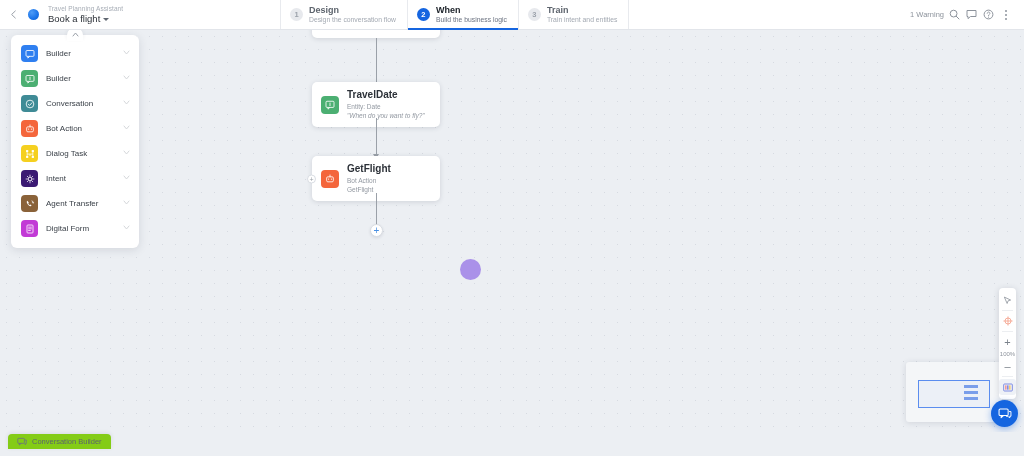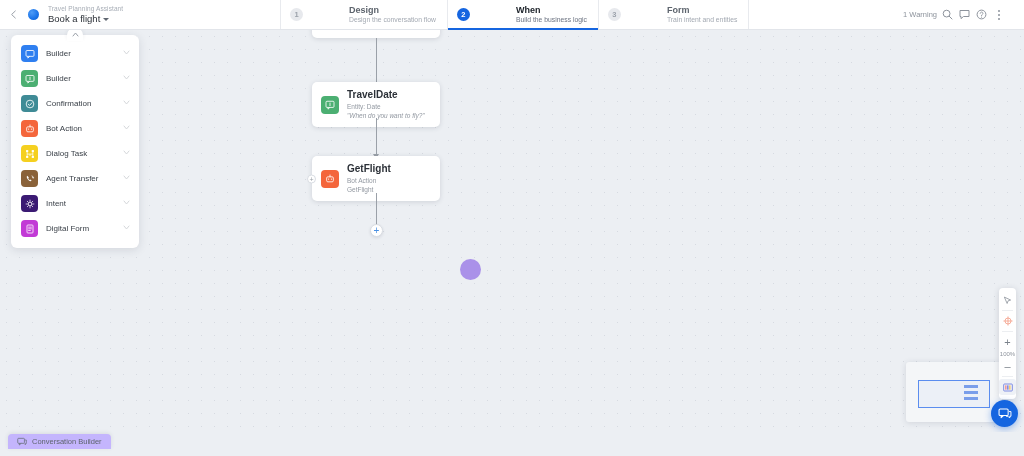--- a/index.html
+++ b/index.html
@@ -48,33 +48,33 @@
     position: relative; cursor: pointer; min-width: 110px;
   }
   .step:last-child { border-right: 1px solid #e8eaee; }
   .step-num {
     width: 13px; height: 13px; border-radius: 50%;
     background: #e7e9ed; color: #9ba1aa;
     font-size: 7.5px; display: flex; align-items: center; justify-content: center;
     flex: none; font-weight: bold;
   }
   .step.active .step-num { background: #1565e0; color: #fff; }
-  .step-text { line-height: 1.15; margin-left: 40px; }
+  .step-text { line-height: 1.15; }
   .step-title { font-size: 9px; color: #5d646d; font-weight: bold; }
   .step.active .step-title { color: #20262d; }
   .step-sub { font-size: 6.8px; color: #a3a9b2; margin-top: 1px; }
   .step.active .step-sub { color: #6b7280; }
   .step.active::after {
     content: ""; position: absolute; left: 0; right: 0; bottom: -1px;
     height: 2px; background: #1565e0;
   }
 
   .hdr-right {
     margin-left: auto; display: flex; align-items: center; gap: 4px;
-    padding-right: 19px;
+    padding-right: 12px;
   }
   .warning-chip { font-size: 7.5px; color: #8d939c; cursor: pointer; }
   .hdr-icon {
     width: 13px; height: 13px; color: #8d939c; cursor: pointer;
     display: flex; align-items: center; justify-content: center;
   }
   .hdr-icon svg { display: block; }
 
   
   #canvas {
@@ -199,21 +199,21 @@
   }
   #chat-fab svg { display: block; }
 
   
   #footer {
     position: absolute; bottom: 0; left: 0; width: 1024px; height: 24px;
     background: #eceff3; z-index: 38;
   }
   .footer-tab {
     position: absolute; left: 8px; top: 2px; height: 15px;
-    background: #c4b5fd; border-radius: 4px 4px 0 0;
+    background: #84cc16; border-radius: 4px 4px 0 0;
     box-shadow: 0 -1px 4px rgba(40,50,70,.1);
     display: flex; align-items: center; gap: 5px; padding: 0 9px; cursor: pointer;
   }
   .footer-tab-label { font-size: 7.5px; color: #5d646d; }
 </style>
 </head>
 <body>
 
 <div id="app">
 
@@ -245,21 +245,21 @@
       <div class="step active">
         <div class="step-num">2</div>
         <div class="step-text">
           <div class="step-title">When</div>
           <div class="step-sub">Build the business logic</div>
         </div>
       </div>
       <div class="step">
         <div class="step-num">3</div>
         <div class="step-text">
-          <div class="step-title">Form</div>
+          <div class="step-title">Train</div>
           <div class="step-sub">Train intent and entities</div>
         </div>
       </div>
     </div>
 
     <div class="hdr-right">
       <div class="warning-chip">1 Warning</div>
       <div class="hdr-icon">
         <svg width="11" height="11" viewBox="0 0 11 11">
             <circle cx="4.6" cy="4.6" r="3.4" stroke="currentColor" stroke-width="1" fill="none"></circle>
@@ -373,21 +373,21 @@
           </div>
       </div>
 
       <div class="node-row">
         <div class="node-ico" style="background:#3f8b96;">
           <svg width="10" height="10" viewBox="0 0 12 12">
               <circle cx="6" cy="6" r="4.6" stroke="#fff" stroke-width="1" fill="none"></circle>
               <path d="M3.8 6.1l1.6 1.6 2.9-3.1" stroke="#fff" stroke-width="1" fill="none" stroke-linecap="round" stroke-linejoin="round"></path>
             </svg>
         </div>
-        <div class="node-label">Confirmation</div>
+        <div class="node-label">Conversation</div>
         <div class="row-chev">
             <svg width="7" height="5" viewBox="0 0 7 5">
               <path d="M1 1l2.5 3L6 1" stroke="#9aa0a8" stroke-width="1" fill="none" stroke-linecap="round"></path>
             </svg>
           </div>
       </div>
 
       <div class="node-row">
         <div class="node-ico" style="background:#f4663c;">
           <svg width="10" height="10" viewBox="0 0 12 12">
@@ -418,42 +418,42 @@
         </div>
         <div class="node-label">Dialog Task</div>
         <div class="row-chev">
             <svg width="7" height="5" viewBox="0 0 7 5">
               <path d="M1 1l2.5 3L6 1" stroke="#9aa0a8" stroke-width="1" fill="none" stroke-linecap="round"></path>
             </svg>
           </div>
       </div>
 
       <div class="node-row">
+        <div class="node-ico" style="background:#3b1a73;">
+          <svg width="10" height="10" viewBox="0 0 12 12">
+              <circle cx="6" cy="6" r="2.2" stroke="#fff" stroke-width="1" fill="none"></circle>
+              <path d="M6 1.3v1.6M6 9.1v1.6M1.3 6h1.6M9.1 6h1.6M2.7 2.7l1.2 1.2M8.1 8.1l1.2 1.2M9.3 2.7L8.1 3.9M3.9 8.1L2.7 9.3" stroke="#fff" stroke-width="0.9" stroke-linecap="round"></path>
+            </svg>
+        </div>
+        <div class="node-label">Intent</div>
+        <div class="row-chev">
+            <svg width="7" height="5" viewBox="0 0 7 5">
+              <path d="M1 1l2.5 3L6 1" stroke="#9aa0a8" stroke-width="1" fill="none" stroke-linecap="round"></path>
+            </svg>
+          </div>
+      </div>
+
+      <div class="node-row">
         <div class="node-ico" style="background:#8a6239;">
           <svg width="10" height="10" viewBox="0 0 12 12">
               <path d="M2.6 2.1c-.8.9-.6 2.3.5 3.9 1.1 1.6 2.3 2.6 3.4 2.7.7 0 1.1-.4 1.4-.9l-1.5-1.1-.9.6c-.6-.4-1.2-1.1-1.6-1.9l.7-.8-1-1.6z" fill="#fff"></path>
               <path d="M8.4 2.3a3 3 0 012.1 2.1M8.8 4a1.5 1.5 0 011 1" stroke="#fff" stroke-width="0.85" fill="none" stroke-linecap="round"></path>
             </svg>
         </div>
         <div class="node-label">Agent Transfer</div>
-        <div class="row-chev">
-            <svg width="7" height="5" viewBox="0 0 7 5">
-              <path d="M1 1l2.5 3L6 1" stroke="#9aa0a8" stroke-width="1" fill="none" stroke-linecap="round"></path>
-            </svg>
-          </div>
-      </div>
-
-      <div class="node-row">
-        <div class="node-ico" style="background:#3b1a73;">
-          <svg width="10" height="10" viewBox="0 0 12 12">
-              <circle cx="6" cy="6" r="2.2" stroke="#fff" stroke-width="1" fill="none"></circle>
-              <path d="M6 1.3v1.6M6 9.1v1.6M1.3 6h1.6M9.1 6h1.6M2.7 2.7l1.2 1.2M8.1 8.1l1.2 1.2M9.3 2.7L8.1 3.9M3.9 8.1L2.7 9.3" stroke="#fff" stroke-width="0.9" stroke-linecap="round"></path>
-            </svg>
-        </div>
-        <div class="node-label">Intent</div>
         <div class="row-chev">
             <svg width="7" height="5" viewBox="0 0 7 5">
               <path d="M1 1l2.5 3L6 1" stroke="#9aa0a8" stroke-width="1" fill="none" stroke-linecap="round"></path>
             </svg>
           </div>
       </div>
 
       <div class="node-row">
         <div class="node-ico" style="background:#c23ad6;">
           <svg width="10" height="10" viewBox="0 0 12 12">

